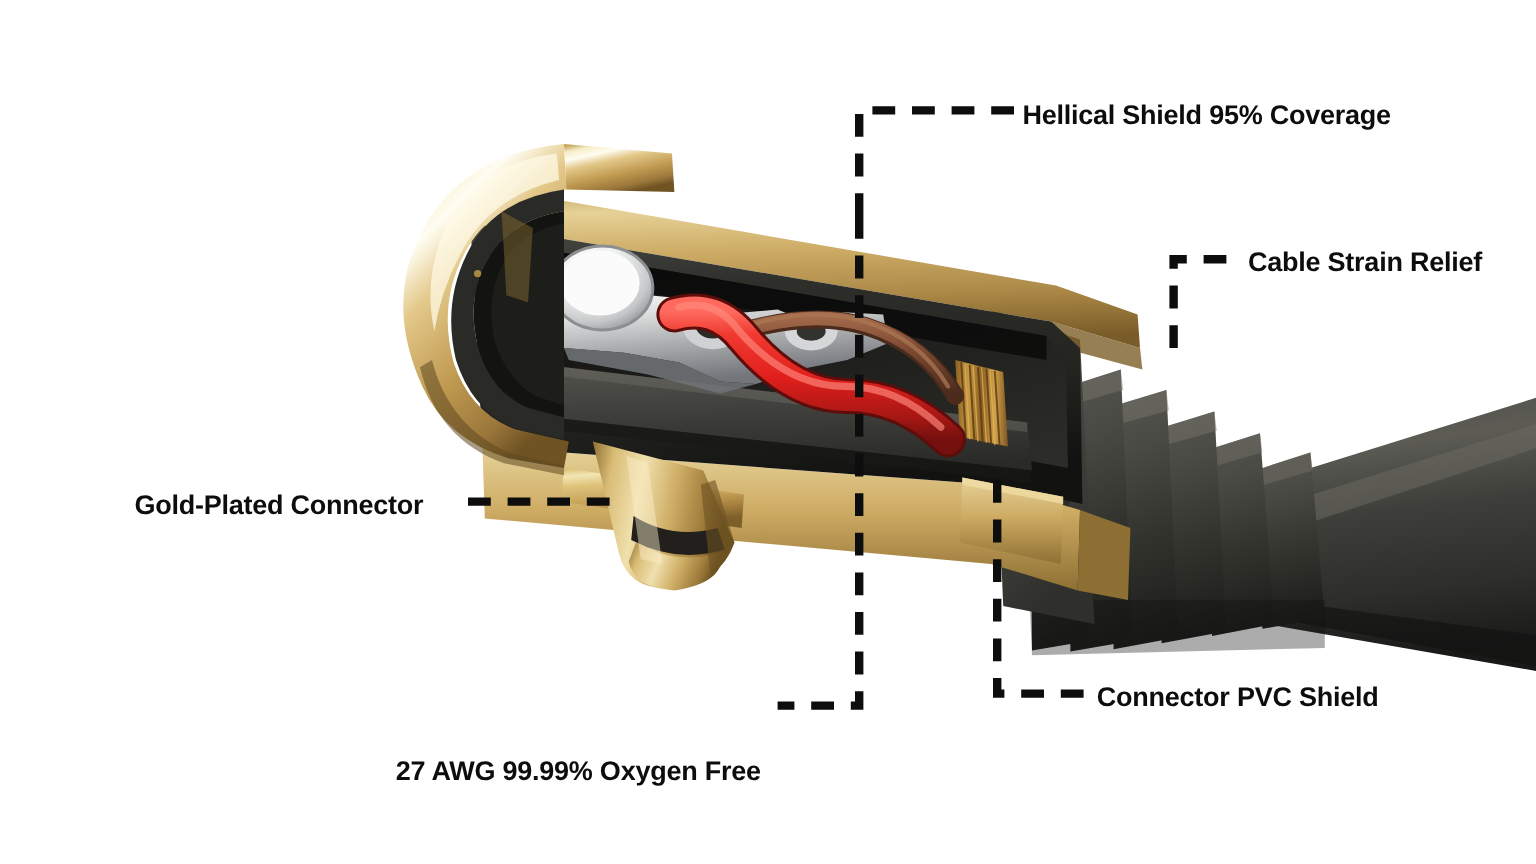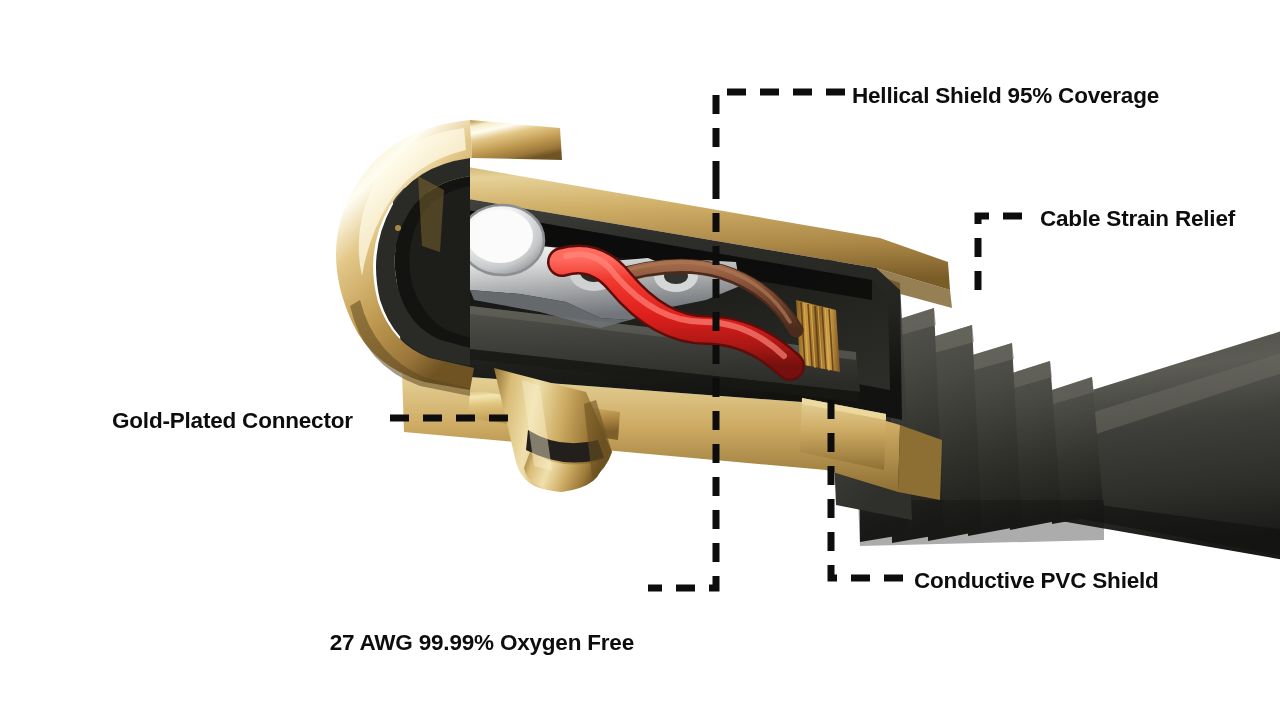--- a/index.html
+++ b/index.html
@@ -344,15 +344,15 @@
 
   <div class="callout left-al" id="lbl-strain">Cable Strain Relief</div>
 
   <div class="callout left-al" id="lbl-gold">Gold-Plated Connector</div>
 
   <div class="callout right-al" id="lbl-awg">
     <div>27 AWG 99.99% Oxygen Free</div>
     
   </div>
 
-  <div class="callout left-al" id="lbl-pvc">Conductive PVC Shield</div>
+  <div class="callout left-al" id="lbl-pvc">Connector PVC Shield</div>
 
 </div>
 
 </body></html>

